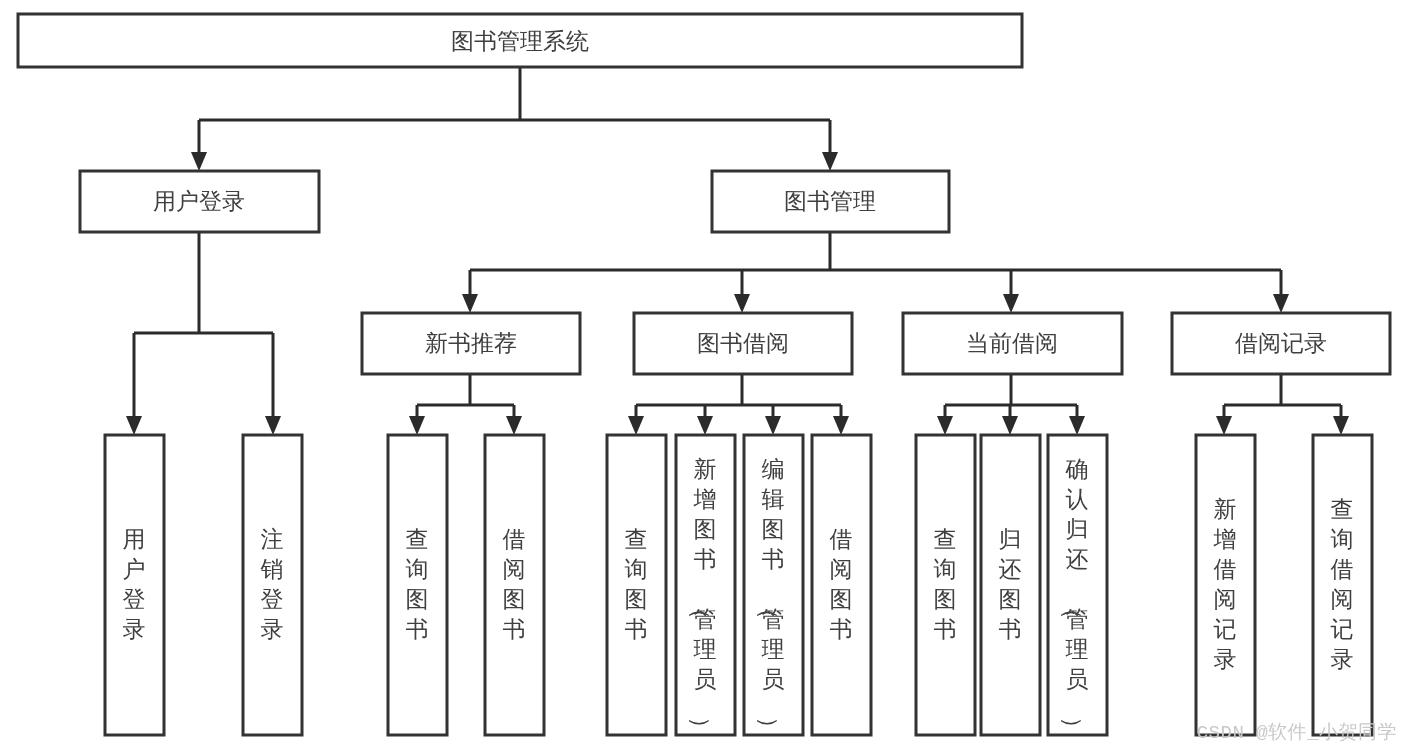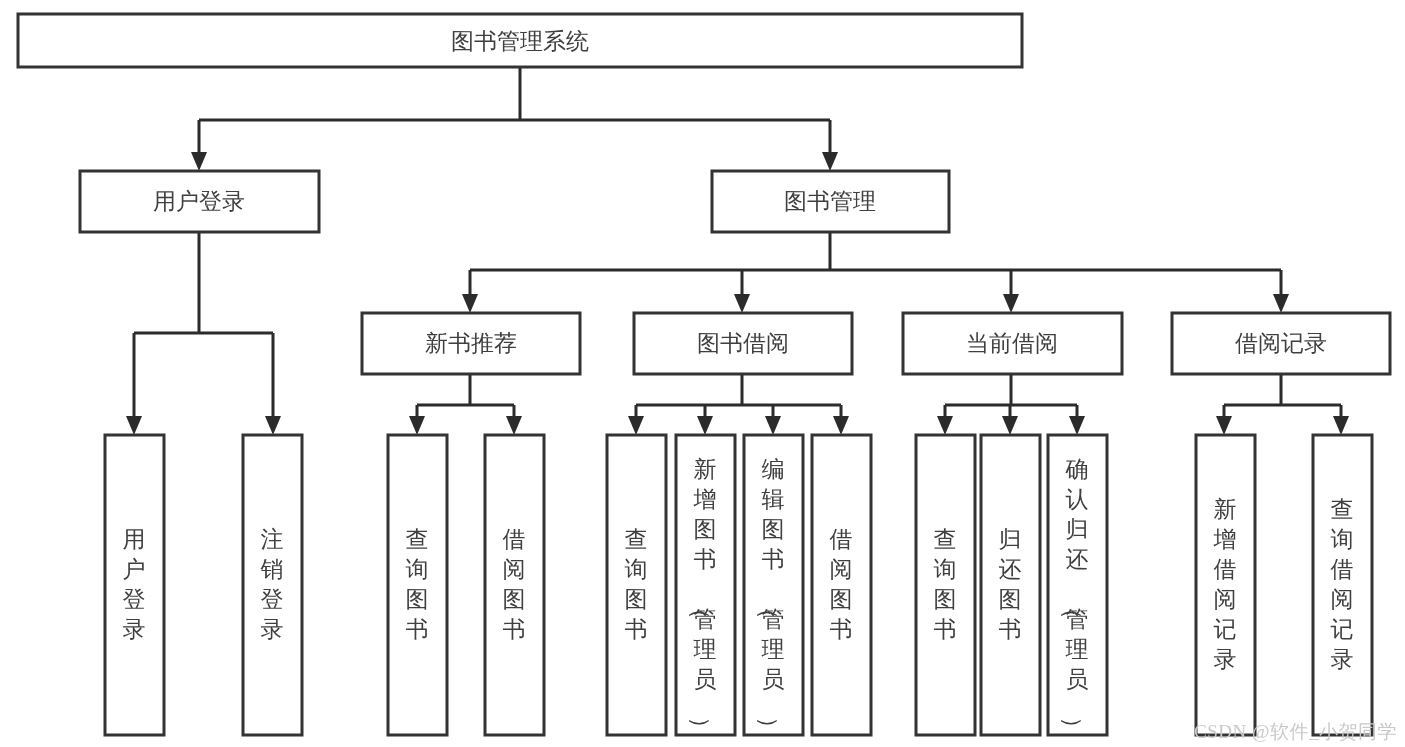--- a/index.html
+++ b/index.html
@@ -24,21 +24,21 @@
   .node-label.v{font-size:23px;}
   .edge-line{
     stroke:#2b2b2b;stroke-width:3;fill:none;stroke-linecap:butt;
   }
   .edge-arrow{fill:#2b2b2b;stroke:none;}
   .watermark{
     position:absolute;
     right:8px;bottom:2px;
     font-size:19px;
     color:#c9c9c9;
-    font-family:Liberation Serif, serif;
+    font-family:Liberation Mono, monospace;
     white-space:nowrap;
     letter-spacing:.5px;
     pointer-events:none;
     user-select:none;
   }
 </style>
 </head>
 <body>
 
 <div id="diagram-root">

